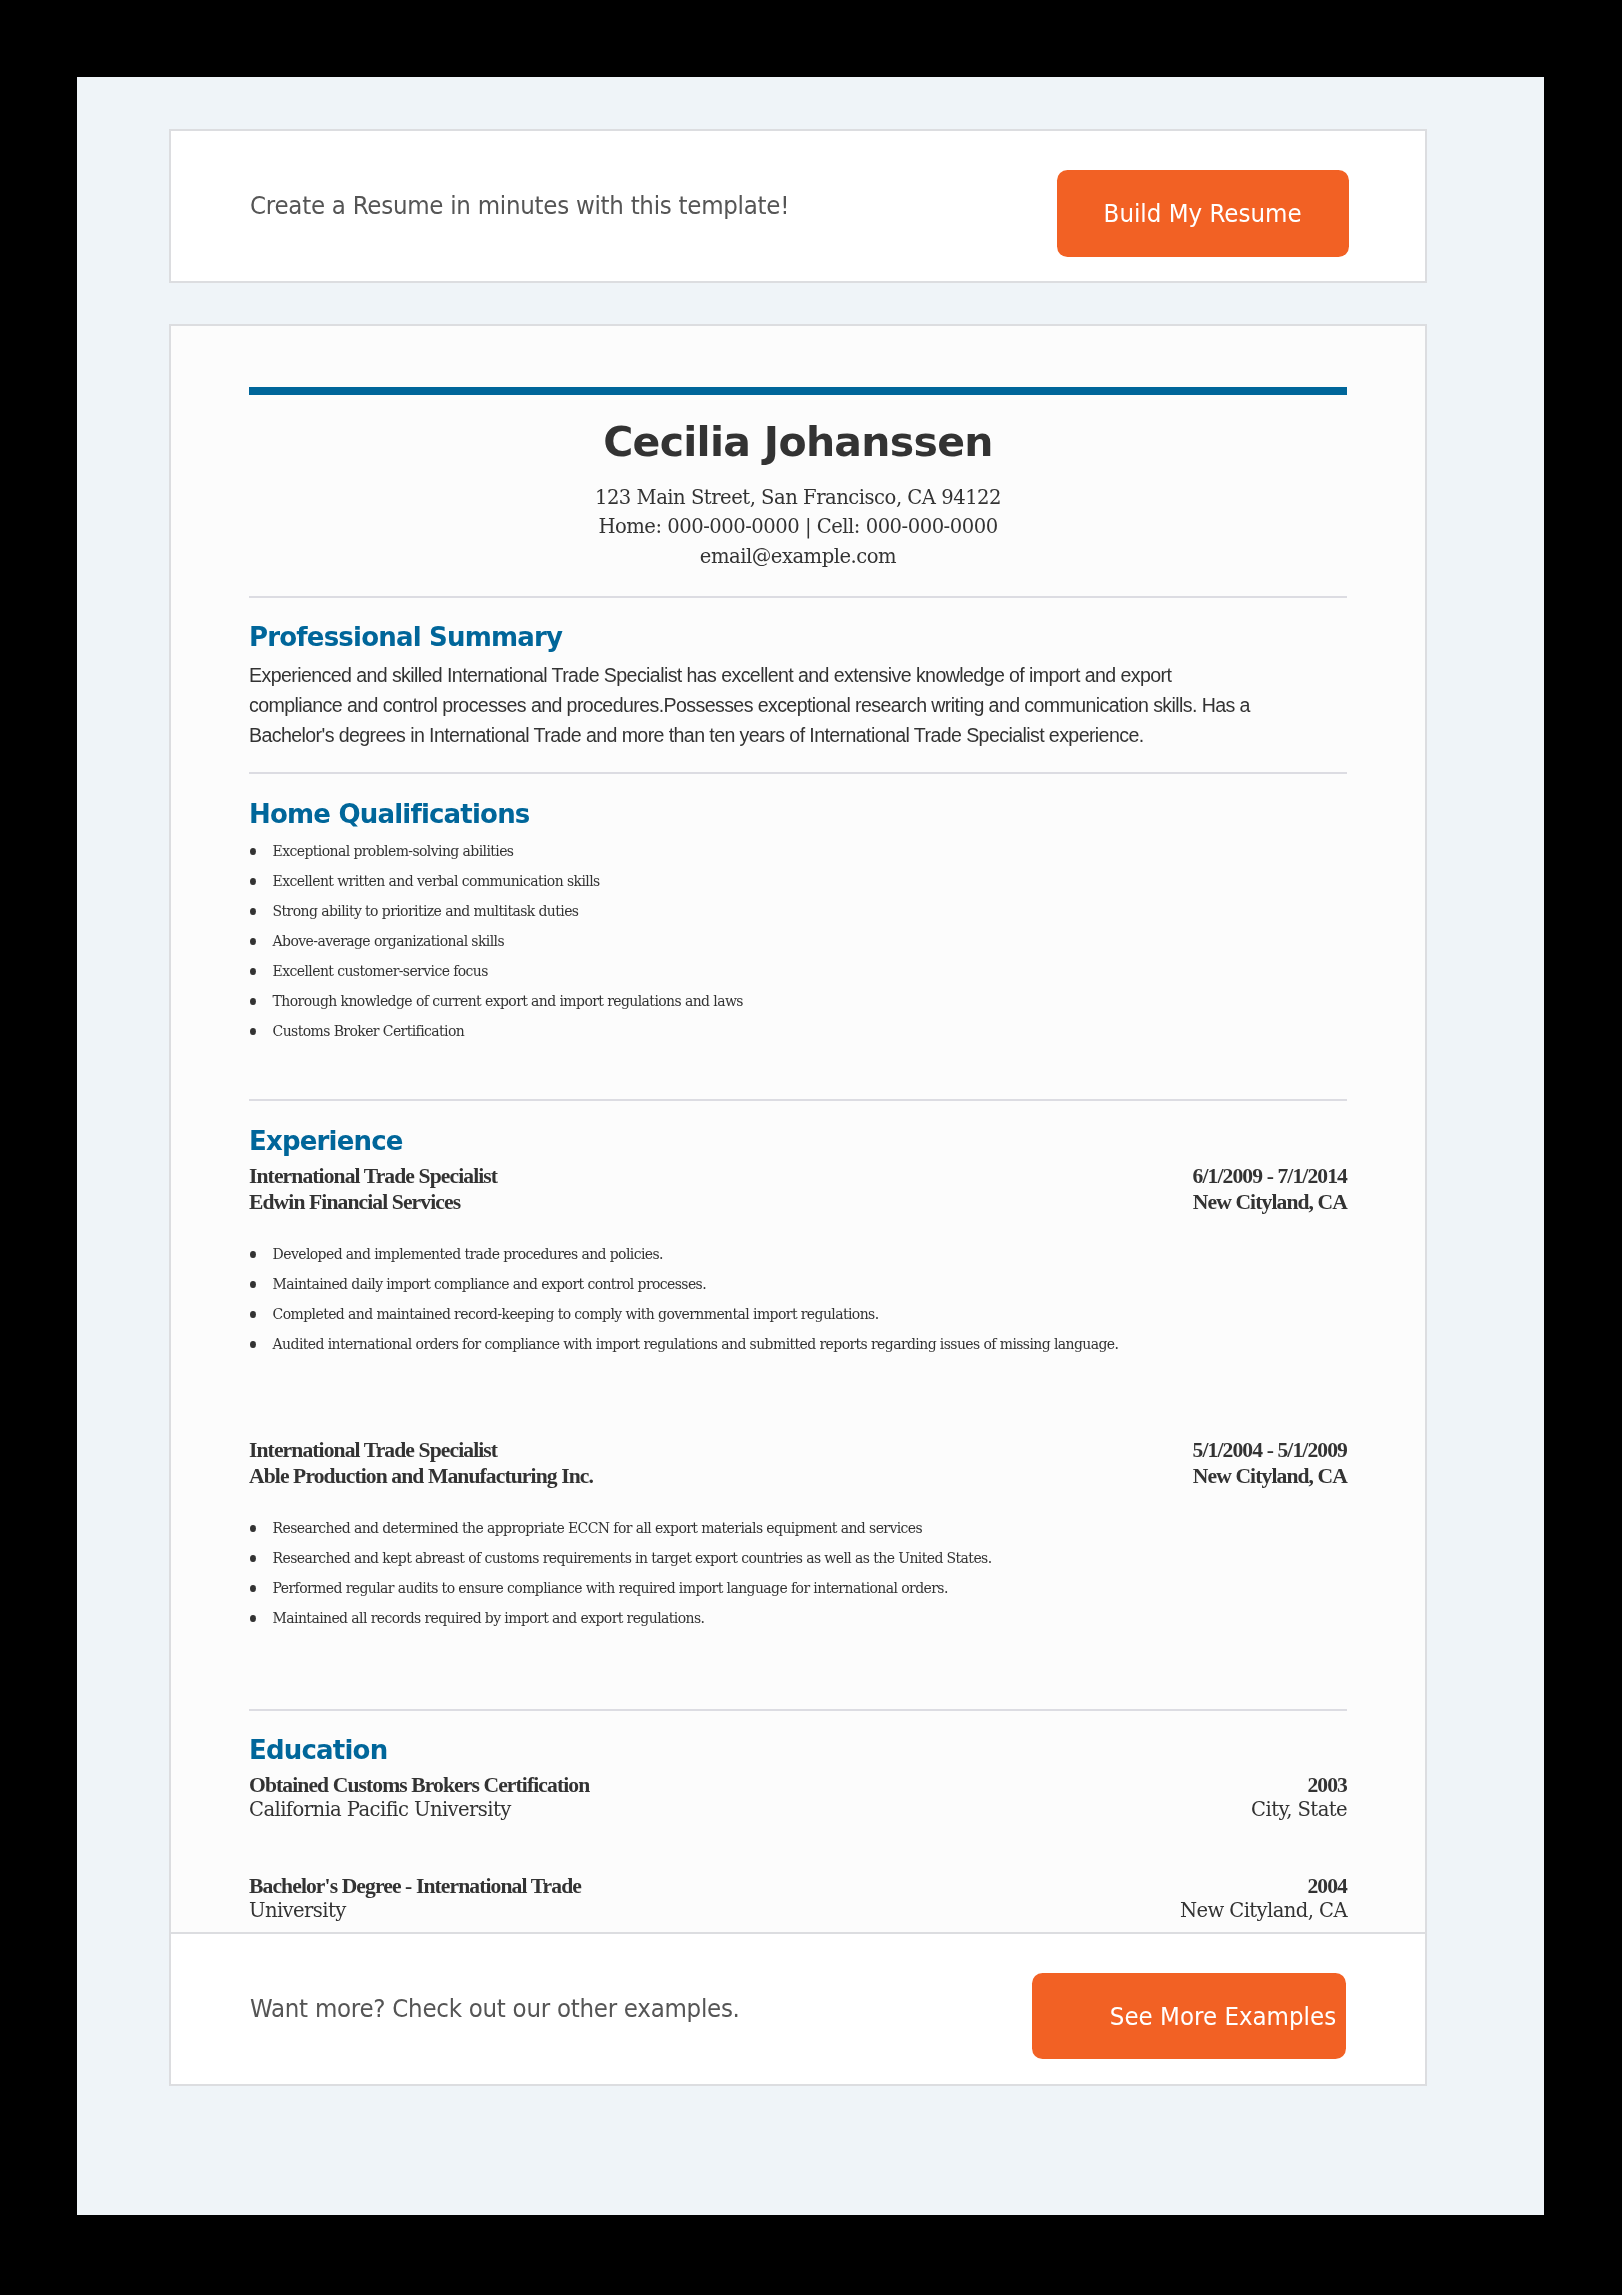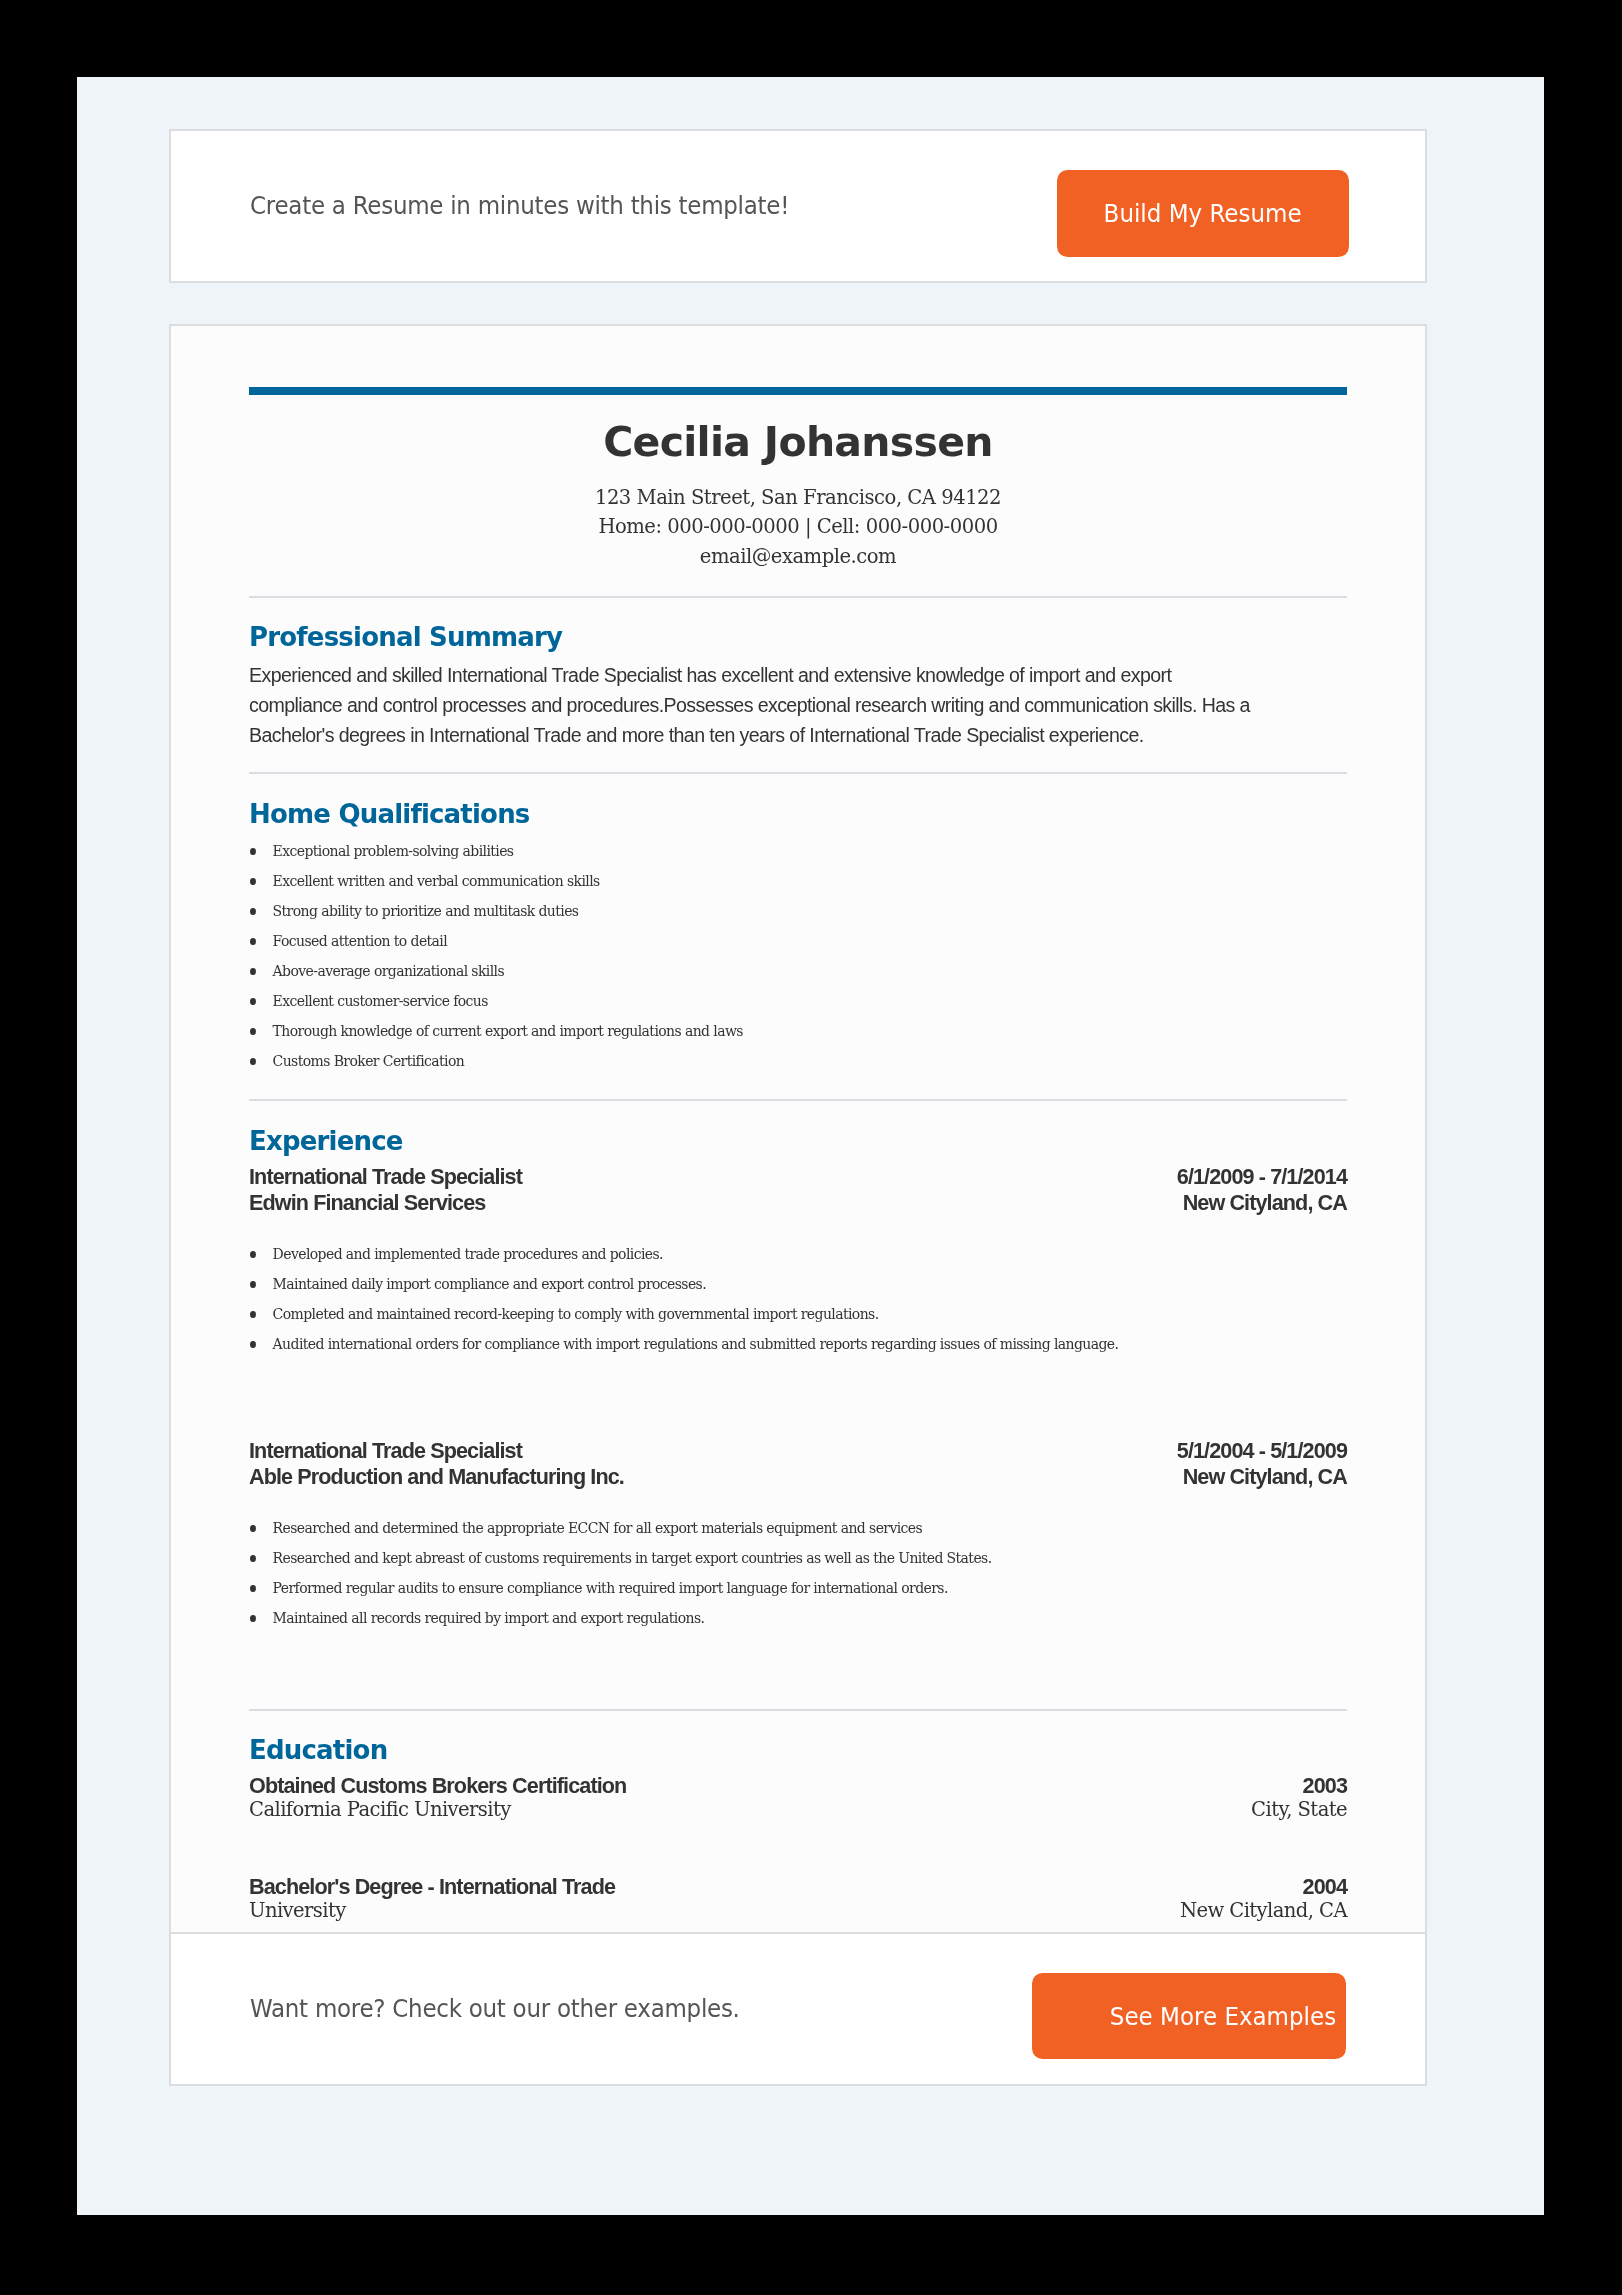--- a/index.html
+++ b/index.html
@@ -15,21 +15,21 @@
   .bluebar { position: absolute; left: 78px; top: 61px; width: 1098px; height: 7.9px; background: #00669a; }
   .name { position: absolute; left: 78px; width: 1098px; top: 92px; text-align: center; font-size: 41px; font-weight: bold; color: #333; font-family: "DejaVu Sans", sans-serif; letter-spacing: -0.7px; }
   .contact { position: absolute; left: 78px; width: 1098px; text-align: center; font-size: 19.6px; color: #333; font-family: "DejaVu Serif", serif; letter-spacing: -0.5px; }
   .divider { position: absolute; left: 78px; width: 1098px; height: 2px; background: #dcdce2; }
   .h2 { position: absolute; left: 78px; font-size: 26px; font-weight: bold; color: #00669a; font-family: "DejaVu Sans", sans-serif; letter-spacing: -0.8px; white-space: nowrap; }
   .para { position: absolute; left: 78px; width: 1106px; font-size: 19.6px; line-height: 30px; color: #333; font-family: Liberation Sans, sans-serif; letter-spacing: -0.6px; }
   .blist { position: absolute; left: 78px; width: 1106px; list-style: none; }
   .blist li { position: relative; padding-left: 23.6px; font-size: 14px; line-height: 30px; color: #333; font-family: "DejaVu Serif", serif; letter-spacing: -0.6px; }
   .blist li::before { content: ""; position: absolute; left: 1.3px; top: 11.8px; width: 5.9px; height: 7.2px; border-radius: 50%; background: #333; }
   .row { position: absolute; left: 78px; width: 1098px; display: flex; justify-content: space-between; align-items: baseline; }
-  .bold { font-size: 21.6px; font-weight: bold; color: #333; font-family: Liberation Sans, sans-serif; letter-spacing: -0.9px; white-space: nowrap; text-align: center; }
+  .bold { font-size: 21.6px; font-weight: bold; color: #333; font-family: Liberation Serif, serif; letter-spacing: -0.9px; white-space: nowrap; text-align: center; }
   .small { font-size: 19.6px; color: #333; font-family: "DejaVu Serif", serif; letter-spacing: -0.6px; white-space: nowrap; }
 </style>
 </head>
 <body>
 
 <div class="panel"></div>
 
 <div class="card" style="top:129px;height:154px;">
   <div class="promo-text" style="top:60px;">Create a Resume in minutes with this template!</div>
   <div class="btn" style="left:886px;top:39px;width:292px;height:87px;">
@@ -51,21 +51,20 @@
     <div>compliance and control processes and procedures.Possesses exceptional research writing and communication skills. Has a</div>
     <div>Bachelor's degrees in International Trade and more than ten years of International Trade Specialist experience.</div>
   </div>
   <div class="divider" style="top:446px;"></div>
 
   <div class="h2" style="top:473px;">Home Qualifications</div>
   <ul class="blist" style="top:510px;">
     <li>Exceptional problem-solving abilities</li>
     <li>Excellent written and verbal communication skills</li>
     <li>Strong ability to prioritize and multitask duties</li>
-    <li>Focused attention to detail</li>
     <li>Above-average organizational skills</li>
     <li>Excellent customer-service focus</li>
     <li>Thorough knowledge of current export and import regulations and laws</li>
     <li>Customs Broker Certification</li>
   </ul>
   <div class="divider" style="top:773px;"></div>
 
   <div class="h2" style="top:800px;">Experience</div>
 
   <div class="row" style="top:838px;">

